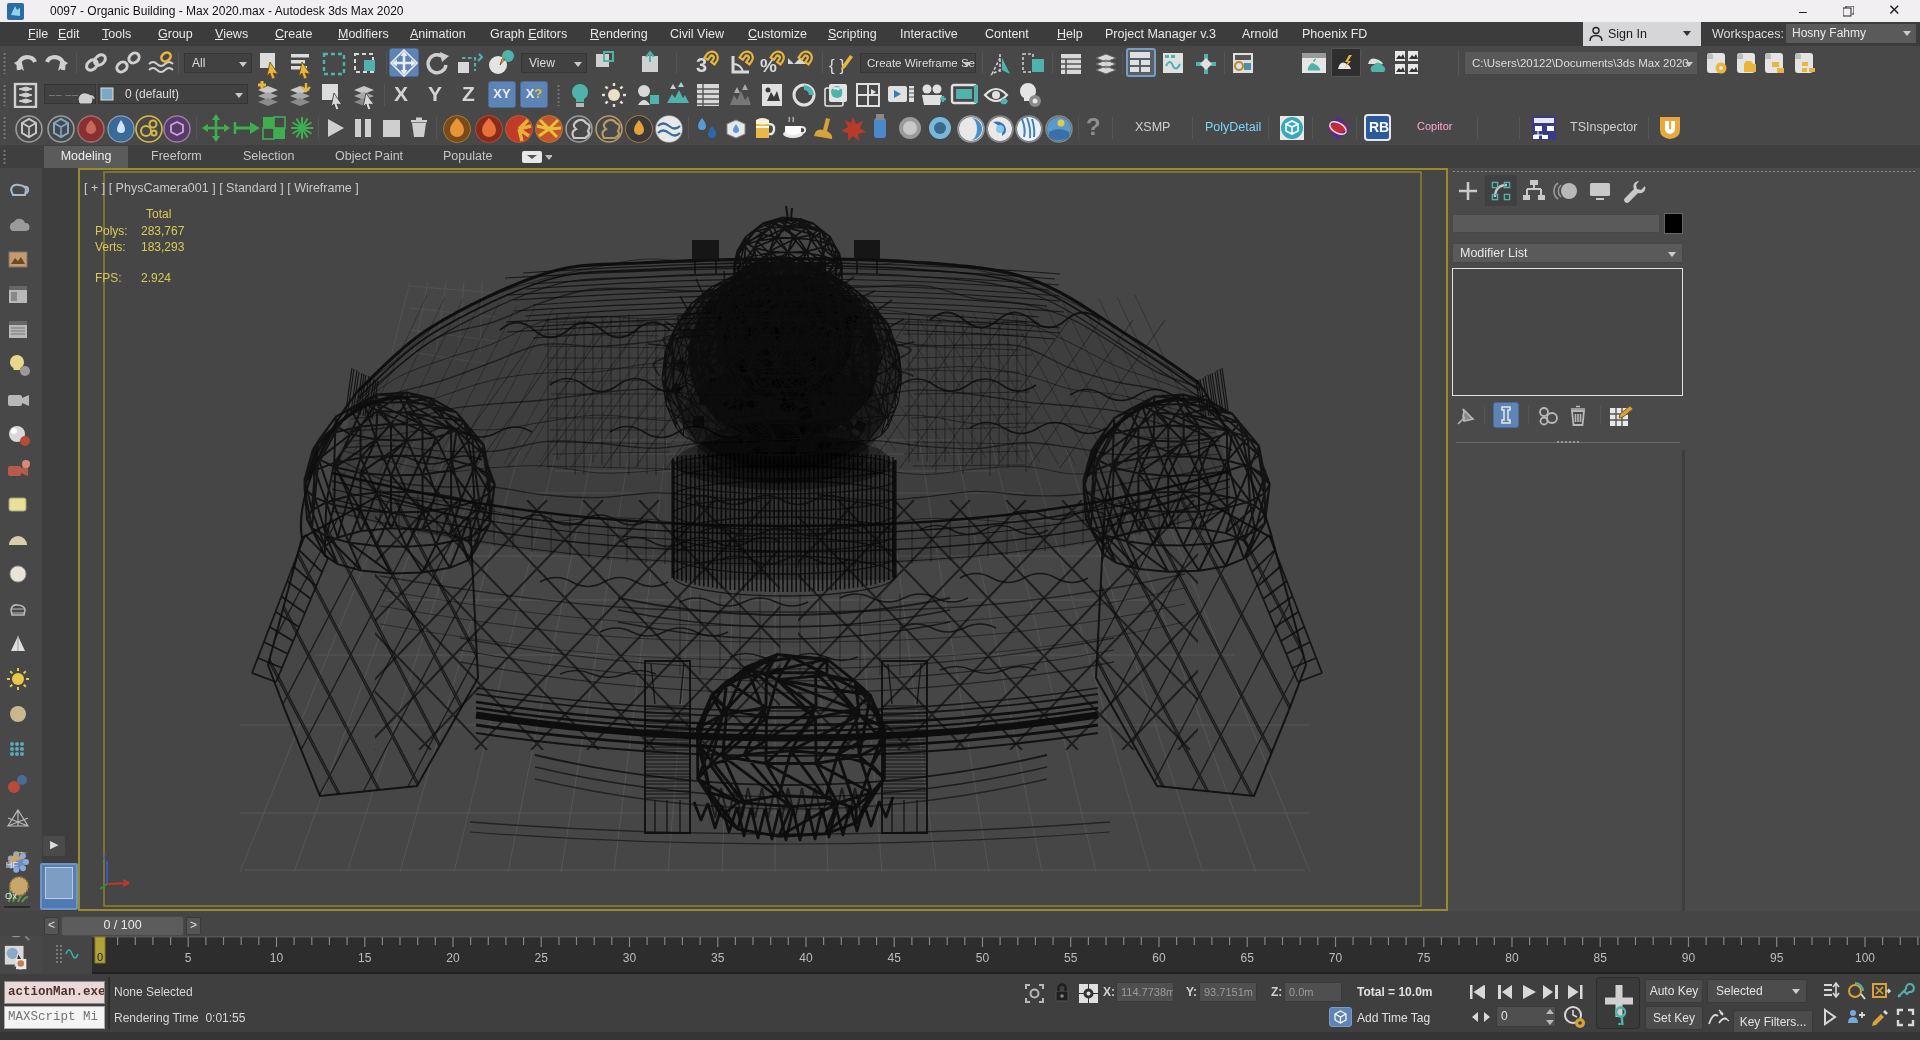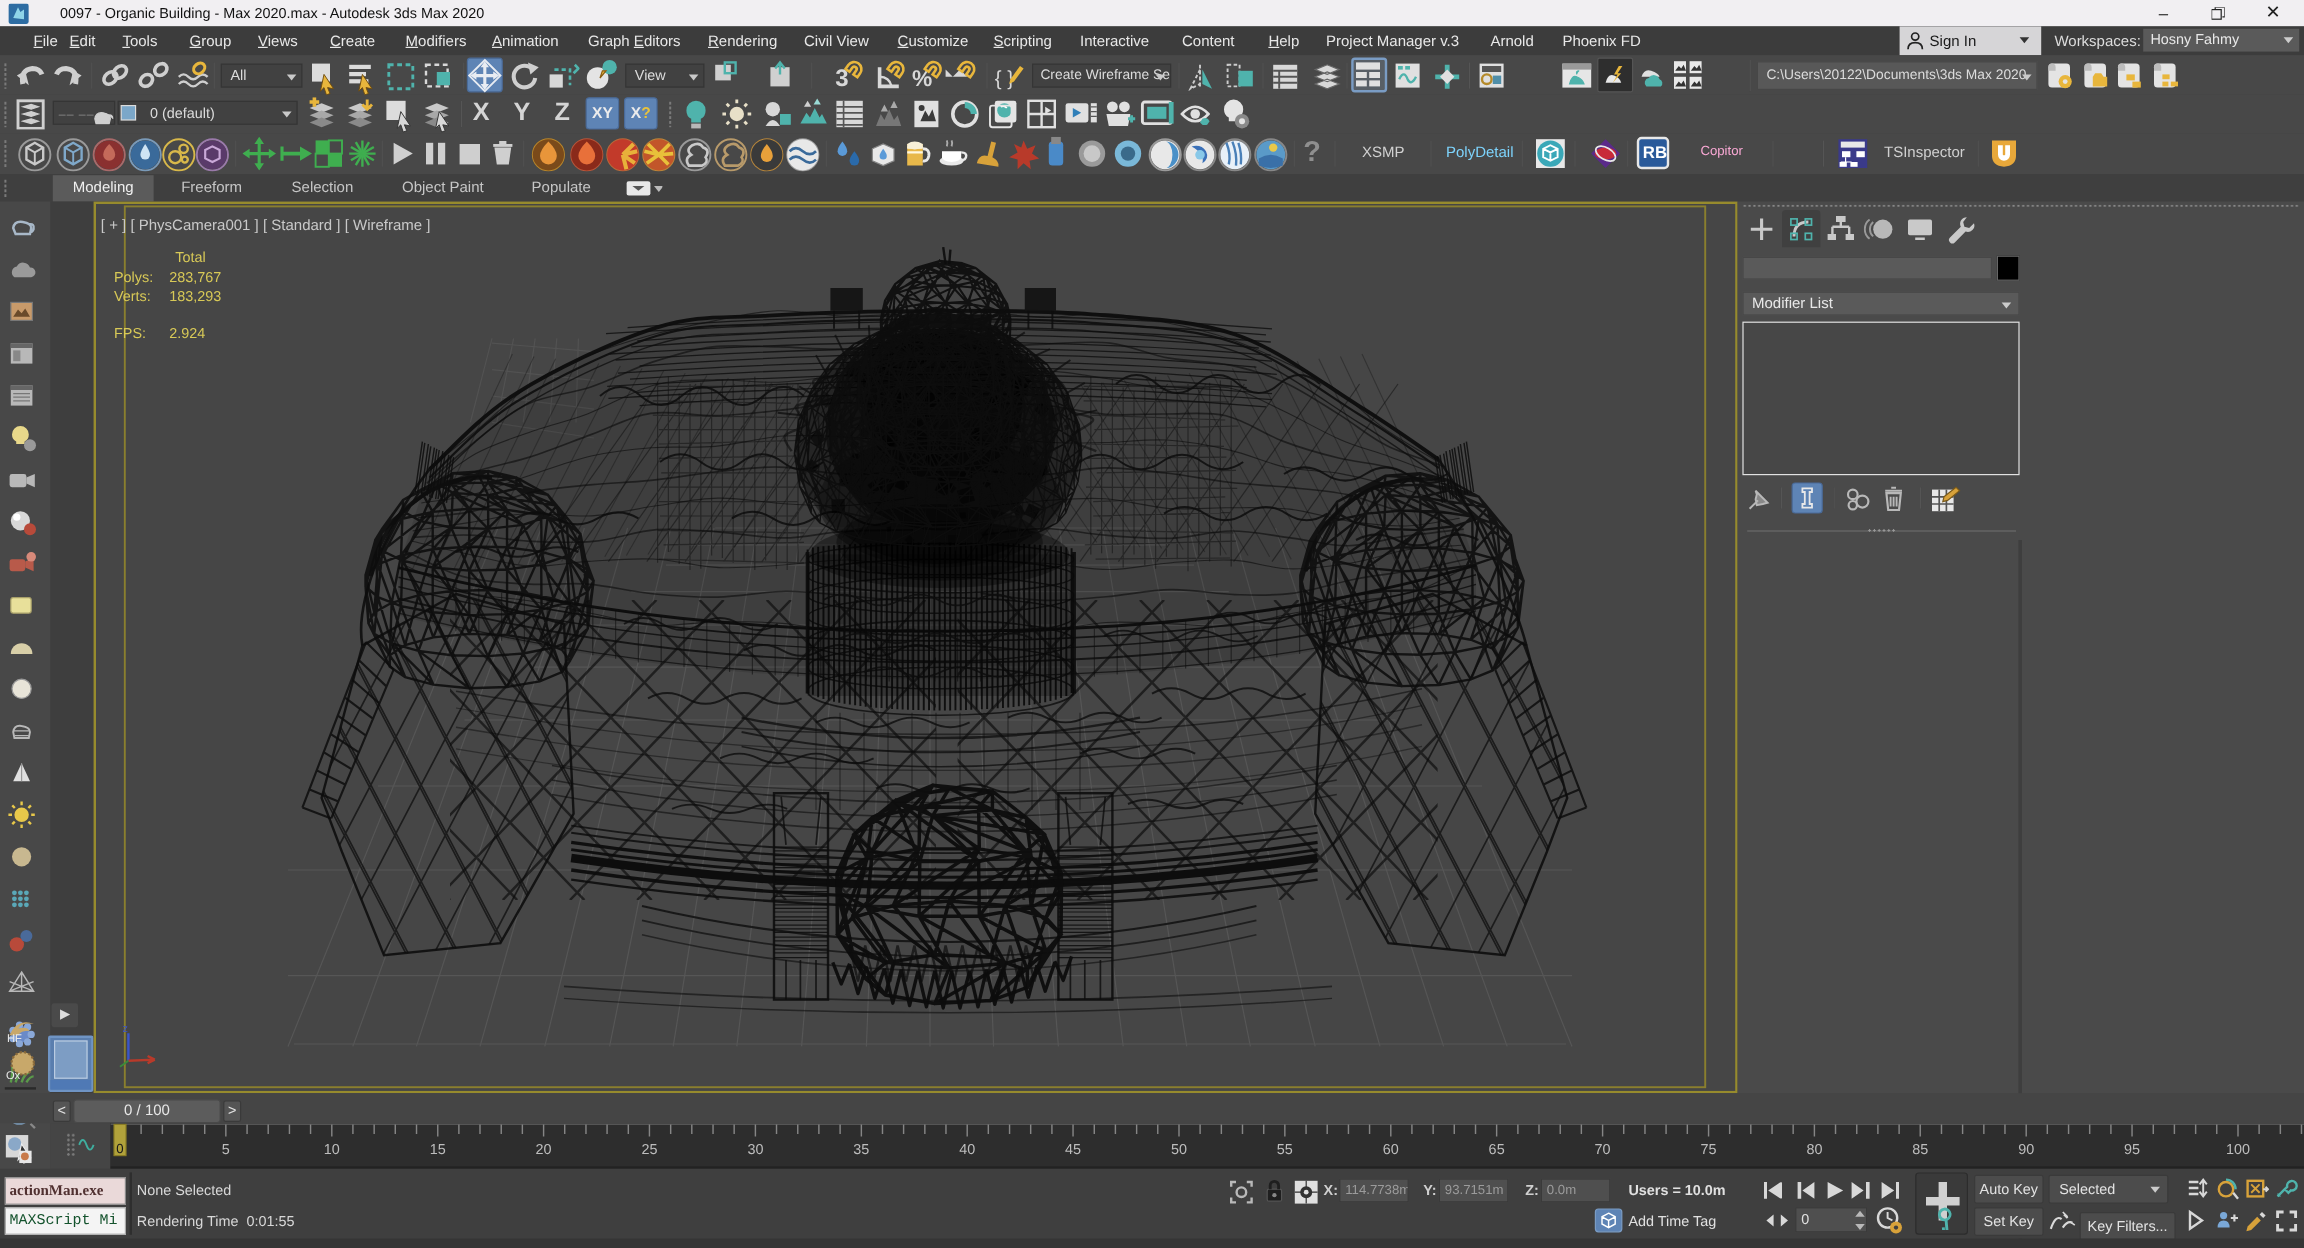--- a/index.html
+++ b/index.html
@@ -1263,24 +1263,24 @@
         <line x1="1808.3" y1="1" x2="1808.3" y2="9" stroke="#858585" stroke-width="1.2"></line>
         <line x1="1825.9" y1="1" x2="1825.9" y2="9" stroke="#858585" stroke-width="1.2"></line>
         <rect x="3" y="1" width="10" height="26" fill="#b1a23b" stroke="#8a7d25"></rect>
         <text x="8" y="25" font-size="11" fill="#1a1a1a" text-anchor="middle" font-family="Liberation Sans">0</text>
         <rect y="36" width="1828" height="2" fill="#222"></rect>
       </svg>
     </div>
 
 <div class="abs" id="statusbar">
       <div class="abs" style="left:4px;top:7px;width:101px;height:23px;background:#ead9d9;border:1px solid #8a8a8a;overflow:hidden">
-        <span style="position:absolute;left:3px;top:3px;font-family:Liberation Serif, serif;font-size:12.5px;font-weight:bold;color:#503030;white-space:nowrap">actionMan.exe</span>
+        <span style="position:absolute;left:3px;top:3px;font-family:Liberation Mono, monospace;font-size:12.5px;font-weight:bold;color:#503030;white-space:nowrap">actionMan.exe</span>
       </div>
       <div class="abs" style="left:4px;top:32px;width:101px;height:23px;background:#f4f4f4;border:1px solid #aaa;overflow:hidden">
-        <span style="position:absolute;left:3px;top:3px;font-family:'Liberation Mono',monospace;font-size:12.5px;color:#14532d;white-space:nowrap">MAXScript Mi</span>
+        <span style="position:absolute;left:3px;top:3px;font-family:'Liberation Mono',monospace;font-size:12.5px;color:#737373;white-space:nowrap">MAXScript Mi</span>
       </div>
       <div class="abs" style="left:108px;top:3px;width:2px;height:52px;background:#2e2e2e"></div>
       <span class="abs" style="left:114px;top:11px">None Selected</span>
       <span class="abs" style="left:114px;top:37px">Rendering Time&nbsp;&nbsp;0:01:55</span>
       <svg class="abs" style="left:1024px;top:9px" width="21" height="21" viewBox="0 0 21 21">
         <g stroke="#b8b8b8" stroke-width="2" fill="none">
           <path d="M2 6 V2 H6 M15 2 H19 V6 M19 15 V19 H15 M6 19 H2 V15"></path>
           <circle cx="10.5" cy="10.5" r="4"></circle>
         </g>
       </svg>
@@ -1294,21 +1294,21 @@
         <path d="M10.5 1 V20 M1 10.5 H20" stroke="#333"></path>
         <circle cx="10.5" cy="10.5" r="5" fill="#333"></circle>
         <circle cx="10.5" cy="10.5" r="2" fill="#e0e0e0"></circle>
       </svg>
       <span class="abs" style="left:1103px;top:11px;font-weight:bold;color:#cfcfcf">X:</span>
       <div class="ibox" style="left:1116px;top:8px;width:58px;height:20px;padding-top:3px;font-size:11px">114.7738m</div>
       <span class="abs" style="left:1186px;top:11px;font-weight:bold;color:#cfcfcf">Y:</span>
       <div class="ibox" style="left:1199px;top:8px;width:58px;height:20px;padding-top:3px;font-size:11px">93.7151m</div>
       <span class="abs" style="left:1271px;top:11px;font-weight:bold;color:#cfcfcf">Z:</span>
       <div class="ibox" style="left:1284px;top:8px;width:58px;height:20px;padding-top:3px;font-size:11px">0.0m</div>
-      <span class="abs" style="left:1357px;top:11px;color:#e0e0e0;font-weight:bold">Users = 10.0m</span>
+      <span class="abs" style="left:1357px;top:11px;color:#e0e0e0;font-weight:bold">Total = 10.0m</span>
       <div class="abs" style="left:1329px;top:33px;width:23px;height:20px;background:#5e84b5;border:1px solid #7a9cc4;border-radius:3px"></div>
       <svg class="abs" style="left:1332px;top:35px" width="17" height="16" viewBox="0 0 17 16">
         <path d="M8.5 2 L14 5 V11 L8.5 14 L3 11 V5 Z M3 5 L8.5 8 L14 5 M8.5 8 V14" fill="none" stroke="#fff" stroke-width="1.2"></path>
       </svg>
       <span class="abs" style="left:1357px;top:37px;color:#e0e0e0">Add Time Tag</span>
       <svg class="abs" style="left:1468px;top:8px" width="120" height="20" viewBox="0 0 120 20">
         <g fill="#d8d8d8">
           <path d="M2 3 v14 h2.5 v-14 Z M16 3 L5.5 10 L16 17 Z M17 3 L7 10 L17 17 Z" transform="translate(0,0)"></path>
           <path d="M30 3 v14 h3 v-14 Z M44 3 L34 10 L44 17 Z"></path>
           <path d="M55 3 L68 10 L55 17 Z"></path>

